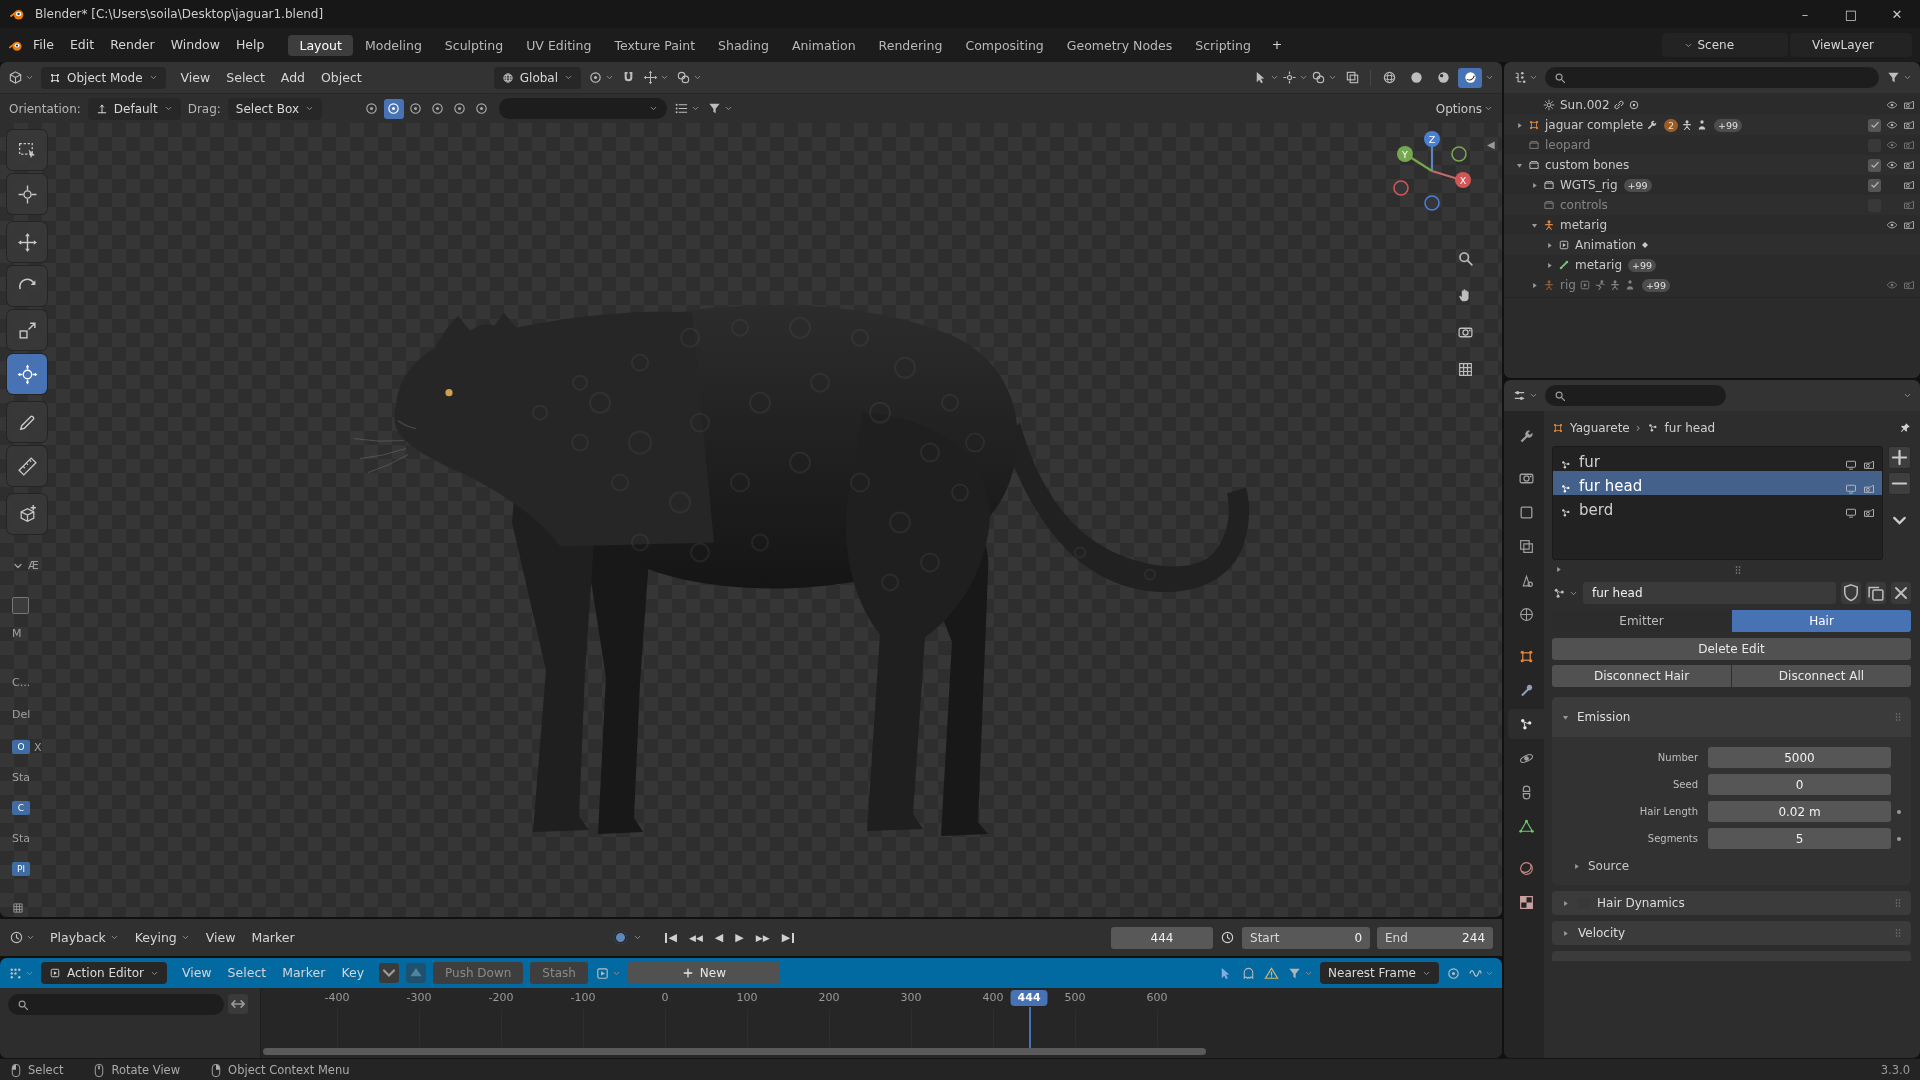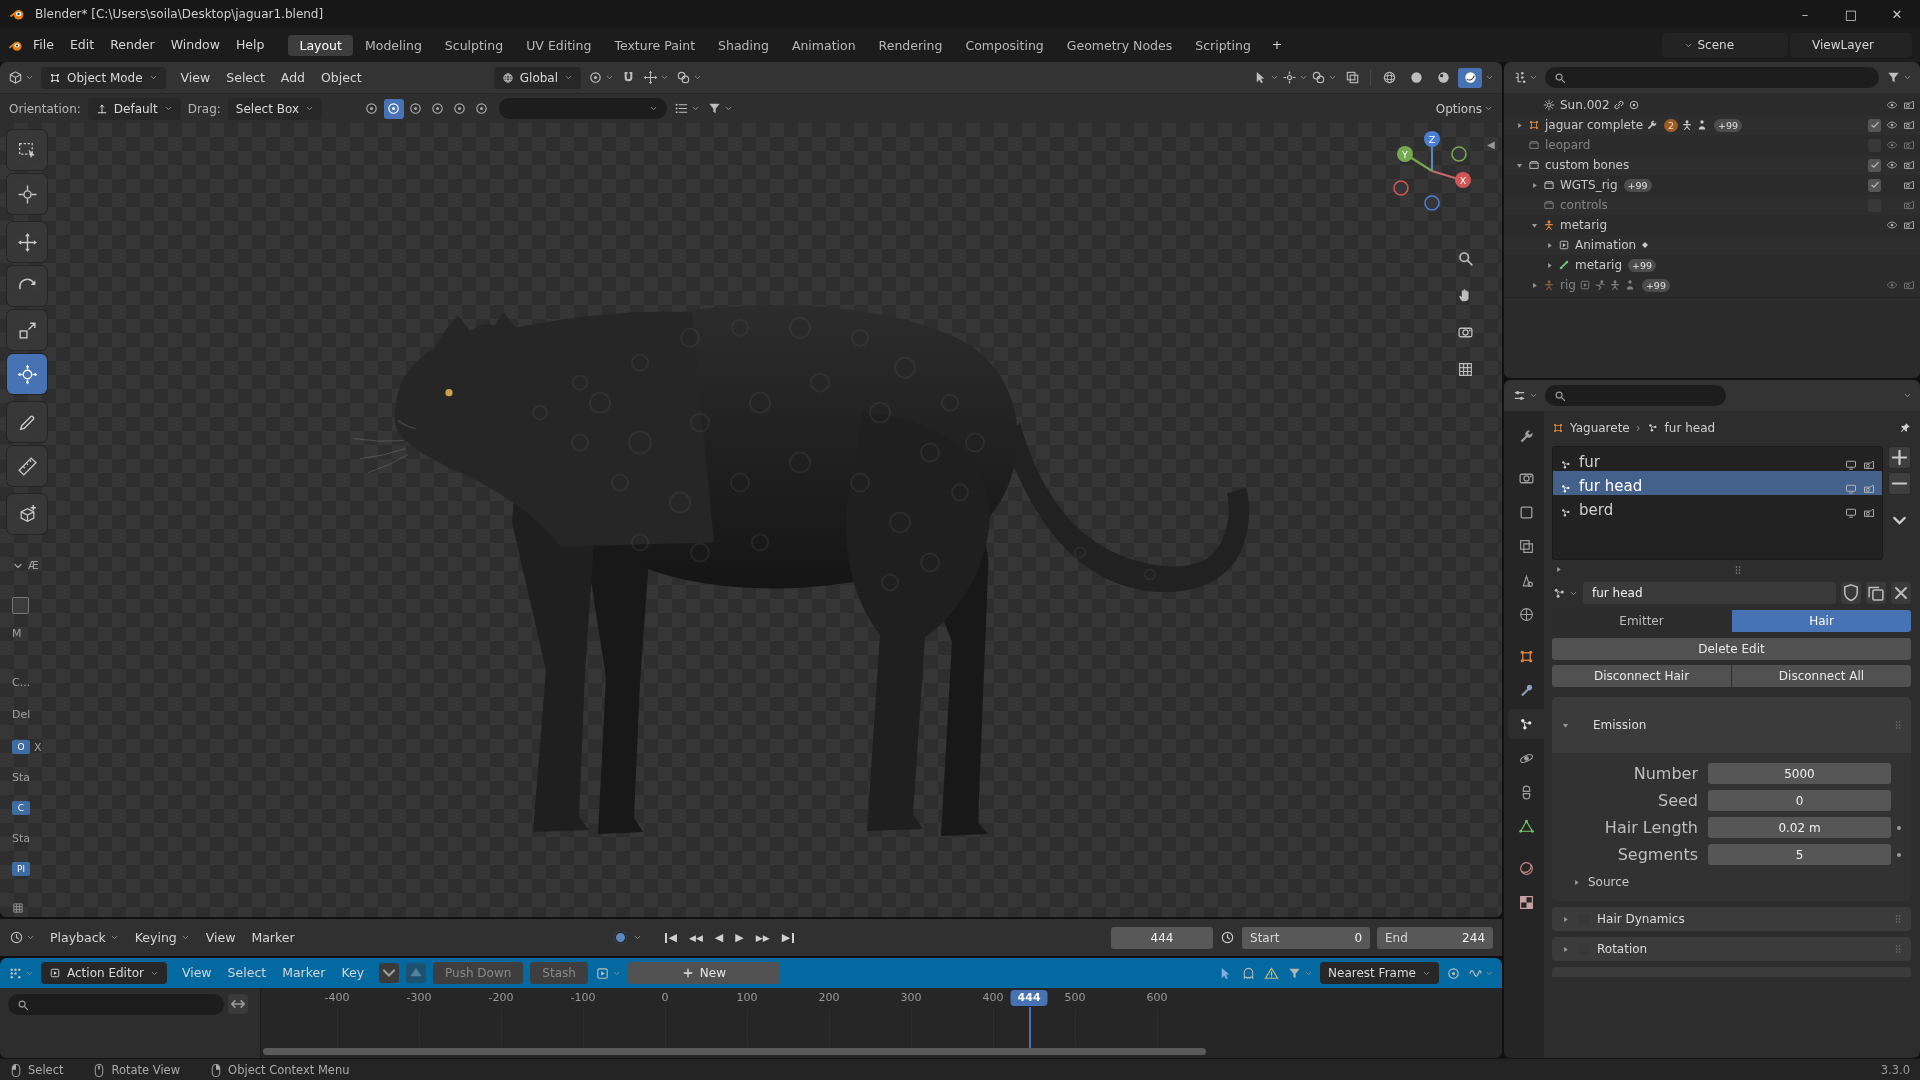--- a/index.html
+++ b/index.html
@@ -118,25 +118,25 @@
   .smic{width:20px;height:22px;display:flex;align-items:center;justify-content:center;color:#bdbdbd;background:#3a3a3a;border-radius:3px}
   .segrow{display:flex;margin-top:6px;gap:1px}
   .seg{flex:1;height:22px;display:flex;align-items:center;justify-content:center;font-size:12px;background:#2c2c2c;color:#bdbdbd}
   .seg.first{border-radius:3px 0 0 3px}.seg.last{border-radius:0 3px 3px 0}
   .seg.active{background:#4772b3;color:#fff}
   .wbtn2{height:22px;background:#515151;border-radius:3px;display:flex;align-items:center;justify-content:center;font-size:12px;color:#e8e8e8;margin-top:6px}
   .half{display:flex;gap:1px;margin-top:5px}
   .half .wbtn2{flex:1;margin-top:0}
   .half .wbtn2.l{border-radius:3px 0 0 3px}.half .wbtn2.r{border-radius:0 3px 3px 0}
   .panel{margin-top:10px;background:#323232;border-radius:5px;overflow:hidden}
-  .phdr{height:24px;background:#3b3b3b;display:flex;align-items:center;padding:16px 7px;gap:22px;font-size:12px;color:#dedede}
+  .phdr{height:24px;background:#3b3b3b;display:flex;align-items:center;padding:8px 7px;gap:6px;font-size:12px;color:#dedede}
   .phdr .dots{margin-left:auto;color:#787878}
   .pbody{padding:7px 4px 8px 0}
   .frow{display:flex;align-items:center;height:27px}
-  .flab{flex:0 0 146px;text-align:right;padding-right:10px;font-size:16px;color:#bfbfbf;white-space:nowrap}
+  .flab{flex:0 0 146px;text-align:right;padding-right:10px;font-size:10px;color:#bfbfbf;white-space:nowrap}
   .fval{flex:1;background:#565656;border-radius:3px;height:21px;display:flex;align-items:center;justify-content:center;font-size:12px;color:#f2f2f2}
   .fdot{flex:0 0 16px;display:flex;justify-content:center;align-items:center}
   .fdot i{width:4px;height:4px;border-radius:50%;background:#9a9a9a}
   .subrow{display:flex;align-items:center;gap:6px;height:22px;padding-left:18px;font-size:12px;color:#c8c8c8;margin-top:3px}
   .secthdr{height:24px;background:#3b3b3b;border-radius:4px;display:flex;align-items:center;padding:0 7px;gap:7px;font-size:12px;color:#dcdcdc;margin-top:6px}
   .secthdr .dots{margin-left:auto;color:#787878}
   .cutstrip{height:10px;background:#3b3b3b;border-radius:4px 4px 0 0;margin-top:6px}
   
   #statusbar{height:22px;background:#242424;display:flex;align-items:center;padding:0 10px;gap:30px;font-size:11.5px;color:#ababab;border-top:1px solid #151515;flex:0 0 auto}
   .hint{display:flex;align-items:center;gap:6px}
@@ -1775,22 +1775,21 @@
                       </g>
                     </svg>
                   </span>
                 </div>
                 <div class="secthdr">
                   <span class="exp">
                     <svg viewBox="0 0 16 16">
                       <path d="M5.5 3.5L12 8l-6.5 4.5z" fill="currentColor"></path>
                     </svg>
                   </span>
-                  <span class="cb off" style="width:12px;height:12px"></span>
-                  <span>Rotation</span>
+                  <span>Velocity</span>
                   <span class="dots ic sm">
                     <svg viewBox="0 0 16 16">
                       <g fill="currentColor">
                         <circle cx="6" cy="4" r="1.1"></circle>
                         <circle cx="10" cy="4" r="1.1"></circle>
                         <circle cx="6" cy="8" r="1.1"></circle>
                         <circle cx="10" cy="8" r="1.1"></circle>
                         <circle cx="6" cy="12" r="1.1"></circle>
                         <circle cx="10" cy="12" r="1.1"></circle>
                       </g>

